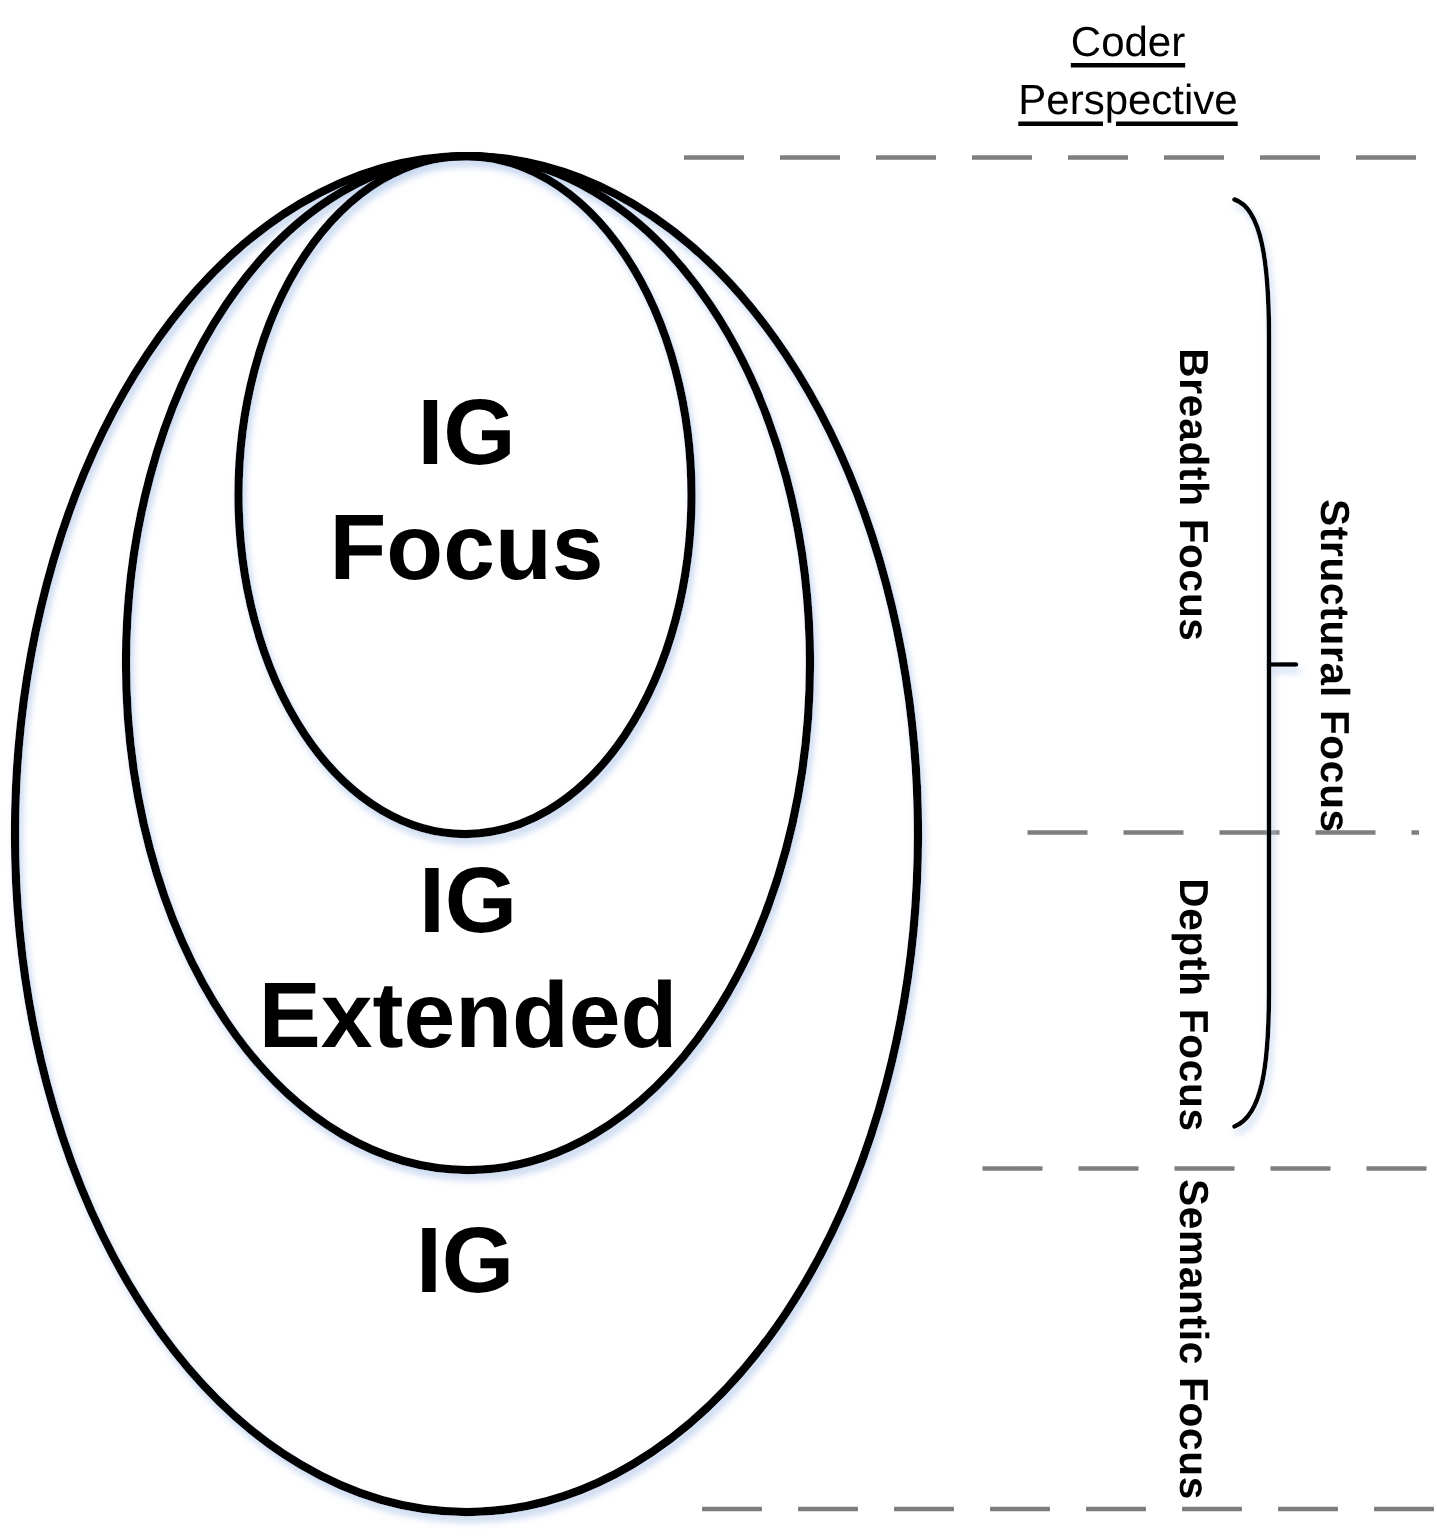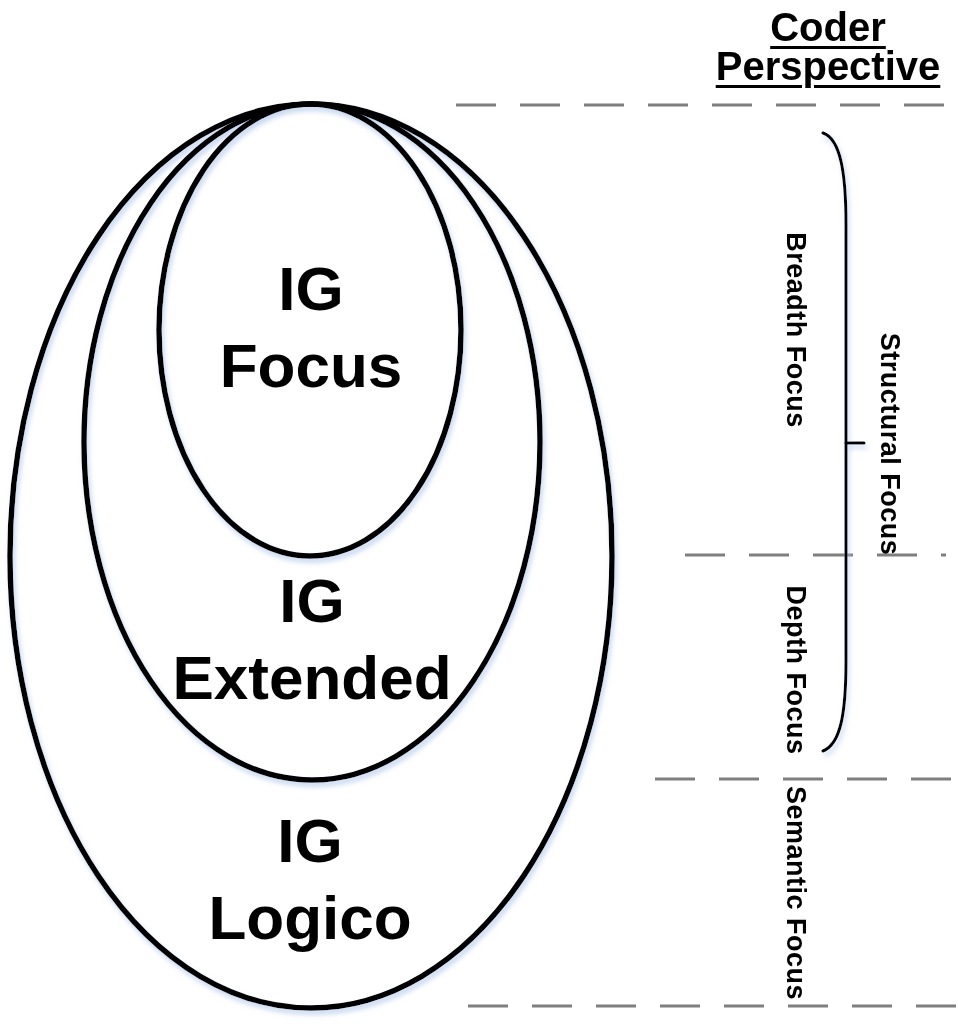--- a/index.html
+++ b/index.html
@@ -40,26 +40,26 @@
     transform: translate(-50%, -50%);
     font-size: 27px;
     font-weight: 700;
     color: #000000;
     white-space: nowrap;
     letter-spacing: 0.5px;
   }
   
   .coder-heading {
     position: absolute;
-    left: 828px;
+    left: 752px;
     top: 8px;
     transform: translateX(-50%);
     text-align: center;
-    font-size: 40px;
-    font-weight: 700;
+    font-size: 28px;
+    font-weight: 400;
     line-height: 39px;
     color: #000000;
     white-space: nowrap;
   }
   .coder-heading span {
     display: block;
     text-decoration: underline;
     text-decoration-thickness: 3px;
     text-underline-offset: 5px;
   }
@@ -103,21 +103,20 @@
     <span>Focus</span>
   </div>
 
   <div class="venn-label" style="left:312px; top:562px;">
     <span>IG</span>
     <span>Extended</span>
   </div>
 
   <div class="venn-label" style="left:310px; top:802px;">
     <span>IG</span>
-    <span>Logico</span>
   </div>
 
   <div class="v-label" style="left:795px; top:330px;">Breadth Focus</div>
 
   <div class="v-label" style="left:795px; top:670px;">Depth Focus</div>
 
   <div class="v-label" style="left:795px; top:893px;">Semantic Focus</div>
 
   <div class="v-label" style="left:889px; top:444px;">Structural Focus</div>
 

